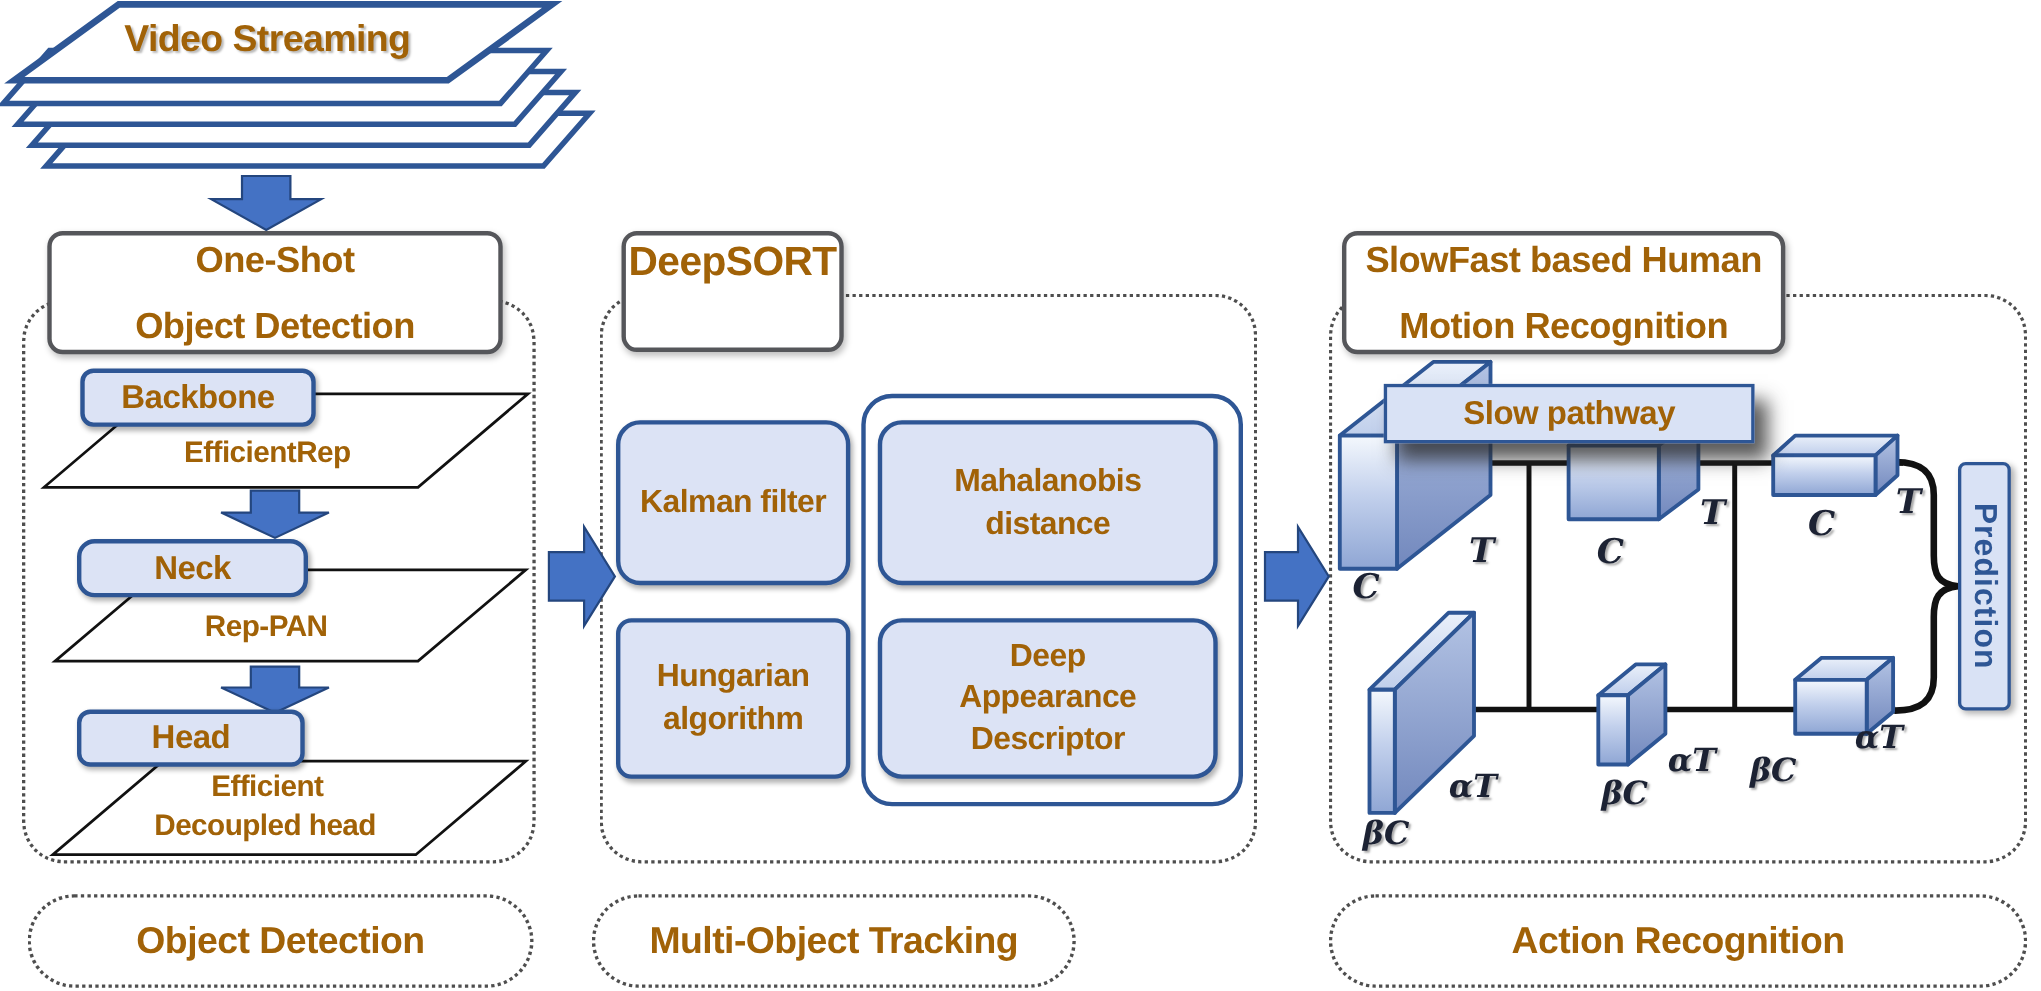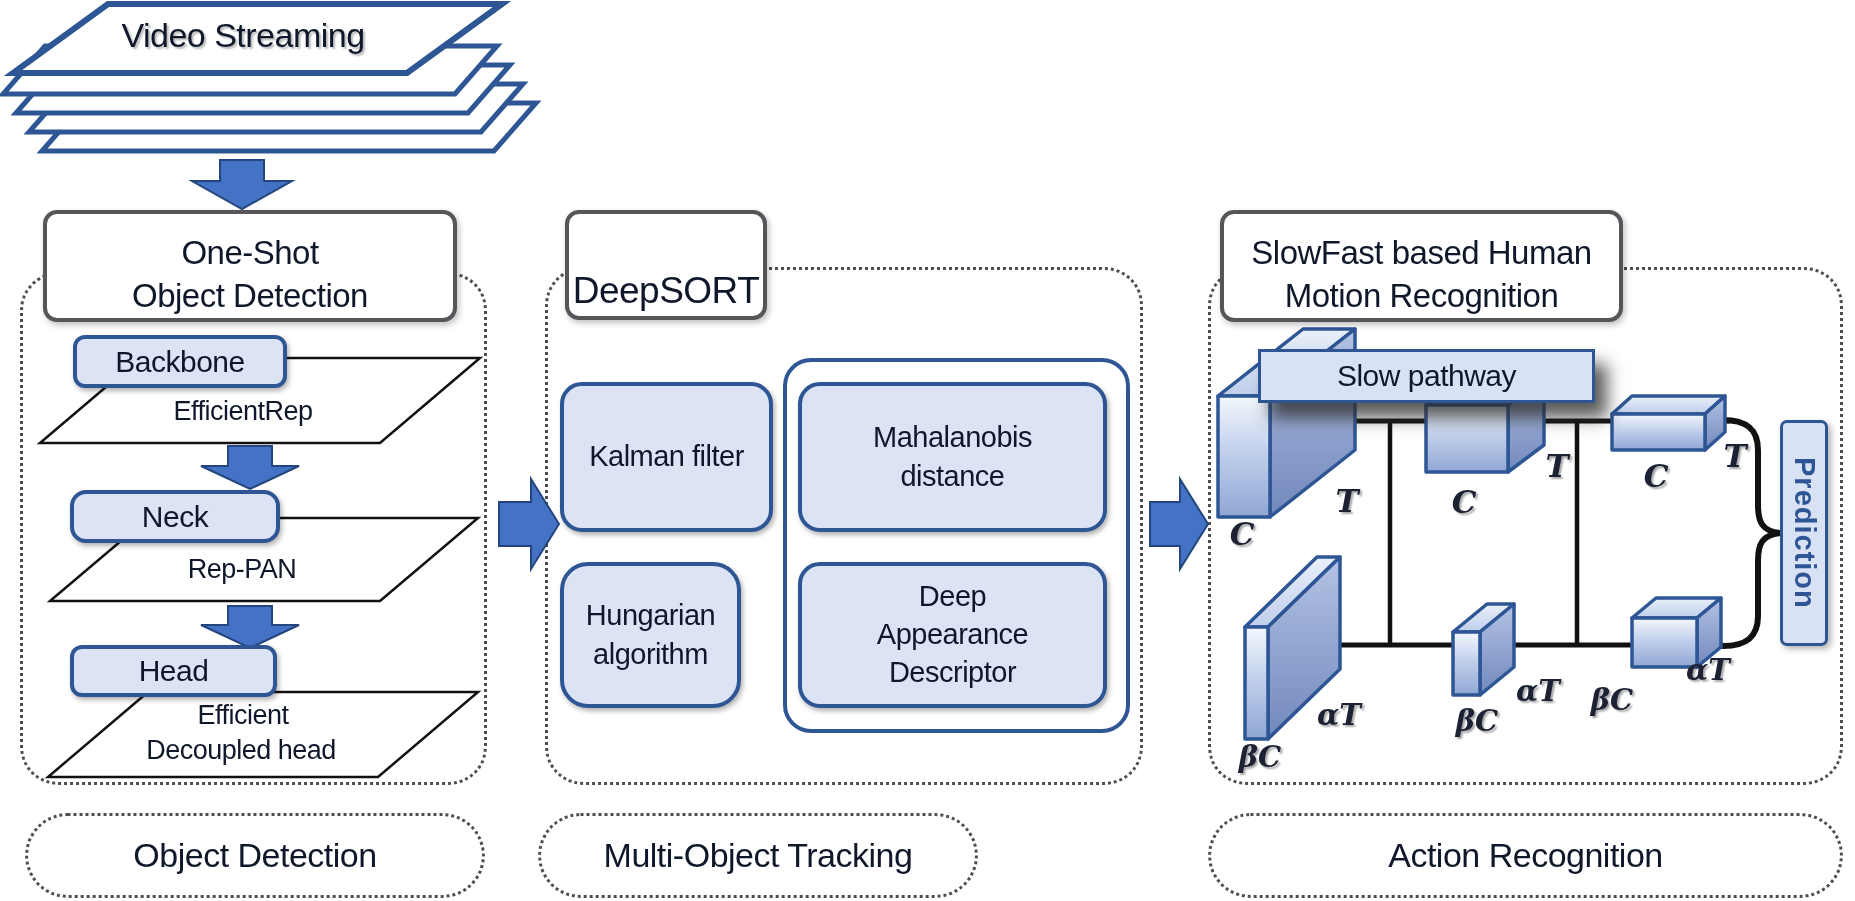--- a/index.html
+++ b/index.html
@@ -1,28 +1,28 @@
 <!DOCTYPE html>
 <html><head>
 <meta charset="utf-8">
 <style>
   html,body{margin:0;padding:0;background:#ffffff;}
   #stage{position:relative;width:1855px;height:901px;background:#ffffff;overflow:hidden;
          font-family:"Liberation Sans", sans-serif;}
   #lineart{position:absolute;left:0;top:0;z-index:1;}
   .abs{position:absolute;box-sizing:border-box;}
-  .blue-text{color:#0f172a;font-weight:normal;letter-spacing:-0.5px;}
+  .blue-text{color:#a16207;font-weight:bold;letter-spacing:-0.5px;}
   
   .dotted-box{border:3px dotted #4e4e4e;border-radius:38px;background:transparent;z-index:0;}
   
   .caption-pill{border:3px dotted #4e4e4e;border-radius:44px;background:#fff;
       display:flex;align-items:center;justify-content:center;font-size:34px;z-index:2;}
   
   .title-box{background:#ffffff;border:4px solid #55565A;border-radius:14px;
-      display:flex;flex-direction:column;align-items:center;justify-content:flex-end;
+      display:flex;flex-direction:column;align-items:center;justify-content:space-between;
       font-size:33px;line-height:1.32;text-align:center;z-index:3;
       box-shadow:2px 3px 6px rgba(0,0,0,0.25);}
   
   .lite-box{background:#DCE3F5;border:4px solid #2E5695;display:flex;align-items:center;
       justify-content:center;text-align:center;z-index:3;box-shadow:2px 3px 5px rgba(0,0,0,0.3);}
   .stage-label{display:flex;align-items:center;justify-content:center;text-align:center;z-index:2;}
   .impl-label{font-size:27px;z-index:2;text-align:center;}
   .bar{background:#D9E2F5;border:3px solid #2E5695;display:flex;align-items:center;justify-content:center;
       font-size:30px;z-index:4;box-shadow:12px 15px 16px rgba(45,45,45,0.78);}
   .dim-label{font-family:"DejaVu Serif", serif;font-style:italic;font-weight:bold;font-size:31px;
@@ -144,21 +144,21 @@
 
   <div class="abs lite-box blue-text" style="left:70px;top:645px;width:207px;height:52px;border-radius:12px;font-size:30px;">Head</div>
   <div class="abs impl-label blue-text" style="left:123px;top:700px;width:240px;">Efficient</div>
   <div class="abs impl-label blue-text" style="left:121px;top:735px;width:240px;">Decoupled head</div>
 
   <div class="abs caption-pill blue-text" style="left:25px;top:813px;width:460px;height:85px;">Object Detection</div>
 
   <div class="abs title-box blue-text" style="left:565px;top:210px;width:202px;height:110px;font-size:37px;">DeepSORT</div>
 
   <div class="abs lite-box blue-text" style="left:560px;top:382px;width:213px;height:150px;border-radius:22px;font-size:29px;line-height:1.35;padding:0 14px;">Kalman filter</div>
-  <div class="abs lite-box blue-text" style="left:560px;top:562px;width:181px;height:146px;border-radius:28px;font-size:29px;line-height:1.35;padding:0 28px;">Hungarian algorithm</div>
+  <div class="abs lite-box blue-text" style="left:560px;top:562px;width:213px;height:146px;border-radius:14px;font-size:29px;line-height:1.35;padding:0 28px;">Hungarian algorithm</div>
 
   <div class="abs" style="left:783px;top:358px;width:347px;height:375px;background:#fff;border:4px solid #2E5695;border-radius:28px;z-index:2;"></div>
 
   <div class="abs lite-box blue-text" style="left:798px;top:382px;width:309px;height:150px;border-radius:22px;font-size:29px;line-height:1.35;padding:0 40px;">Mahalanobis distance</div>
   <div class="abs lite-box blue-text" style="left:798px;top:562px;width:309px;height:146px;border-radius:22px;font-size:29px;line-height:1.3;padding:0 60px;">Deep Appearance Descriptor</div>
 
   <div class="abs caption-pill blue-text" style="left:538px;top:813px;width:440px;height:85px;">Multi-Object Tracking</div>
 
   <div class="abs title-box blue-text" style="left:1220px;top:210px;width:403px;height:112px;">
     <span>SlowFast based Human</span>

